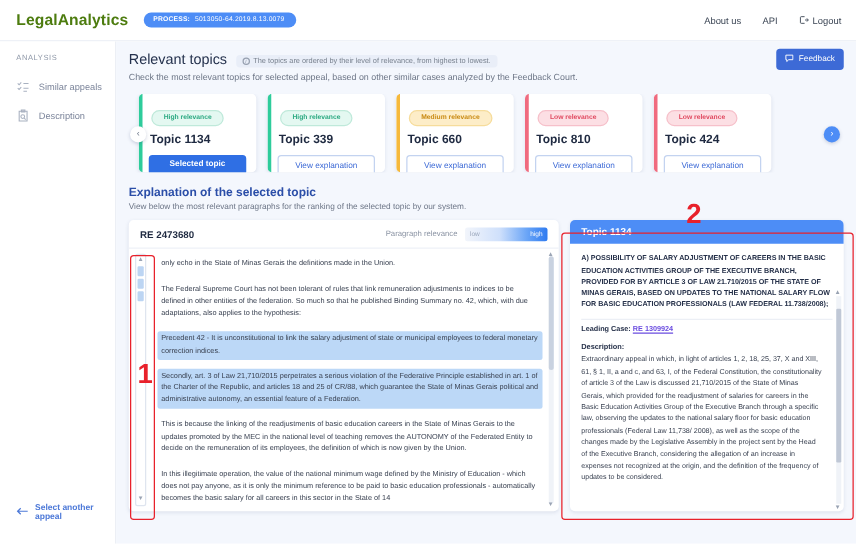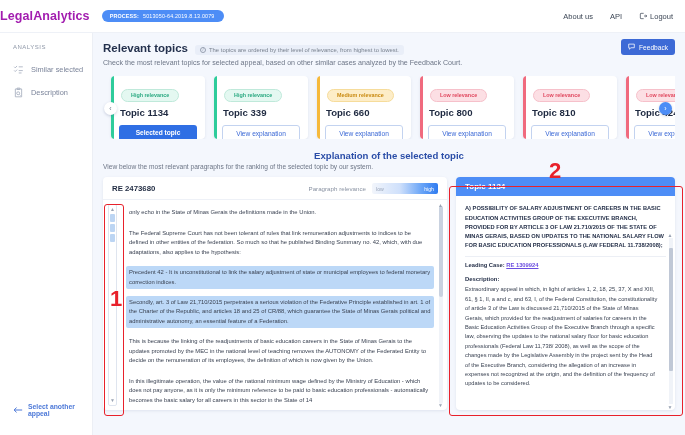--- a/index.html
+++ b/index.html
@@ -11,22 +11,22 @@
   }
   .app { position: relative; width: 685px; height: 435px; }
 
   
   .topbar {
     position: absolute; top: 0; left: 0; width: 685px; height: 33px;
     background: #ffffff; display: flex; align-items: center;
     border-bottom: 1px solid #eef1f7; z-index: 5;
   }
   .brand {
-    font-size: 12.5px; font-weight: bold;
-    color: #a21caf; letter-spacing: .1px;
+    margin-left: 13px; font-size: 12.5px; font-weight: bold;
+    color: #4d7c0f; letter-spacing: .1px;
   }
   .process-badge {
     margin-left: 12px; background: #4d8df6; color: #fff;
     border-radius: 9px; padding: 3px 9px 3px 8px;
     font-size: 5.4px; letter-spacing: .15px; white-space: nowrap;
     display: flex; align-items: center; gap: 4px;
   }
   .process-badge .plabel { font-weight: bold; }
   .topnav { margin-left: auto; margin-right: 12px; display: flex; gap: 17px; }
   .topnav a {
@@ -65,21 +65,21 @@
 
   
   .main {
     position: absolute; top: 33px; left: 93px; width: 592px; height: 402px;
     background: #f4f7fd; overflow: hidden;
   }
 
   
   .topics-sec { padding: 9px 10px 0 10px; position: relative; }
   .sec-title-row { display: flex; align-items: baseline; gap: 7px; }
-  .sec-title { font-size: 11.5px; font-weight: bold; color: #24314d; }
+  .sec-title { font-size: 11.5px; font-weight: normal; color: #24314d; }
   .sec-hint {
     font-size: 5.9px; color: #79828f; background: #e9eef8;
     border-radius: 3px; padding: 2px 5px; display: flex;
     align-items: center; gap: 3px; position: relative; top: -1px;
   }
   .info-glyph {
     width: 6px; height: 6px; border-radius: 50%;
     border: .7px solid #97a0b0; color: #97a0b0; font-size: 4.6px;
     display: inline-flex; align-items: center; justify-content: center;
     font-style: italic; line-height: 1;
@@ -136,21 +136,21 @@
     border-radius: 50%; background: #fff;
     box-shadow: 0 1px 3px rgba(40,60,110,.22);
     display: flex; align-items: center; justify-content: center;
     font-size: 7px; color: #6b7588; cursor: pointer; z-index: 3;
   }
   .carousel-arrow.left { left: 1px; }
   .carousel-arrow.right { right: 3px; background: #4d8df6; color: #fff; }
 
   
   .expl-sec { padding: 11px 10px 0 10px; }
-  .expl-title { font-size: 9.6px; font-weight: bold; color: #2b4ea8; text-align: center; }
+  .expl-title { font-size: 9.6px; font-weight: bold; color: #2b4ea8; }
   .expl-sub { font-size: 6.6px; color: #6d7687; margin-top: 2px; }
 
   .panels { display: flex; gap: 9px; padding: 7px 10px 0 10px; height: 240px; }
 
   
   .doc-panel {
     flex: 0 0 344px; background: #fff; border-radius: 4px;
     box-shadow: 0 1px 3px rgba(40,60,110,.10);
     display: flex; flex-direction: column; overflow: hidden;
     position: relative;
@@ -282,21 +282,21 @@
     <div class="side-head">ANALYSIS</div>
 
 
     <div class="side-item">
       <span class="side-icon">
         <svg width="11" height="11" viewBox="0 0 14 14" fill="none" stroke="#9aa4b6" stroke-width="1.1">
           <path d="M1.5 3.5l1.4 1.4 2.2-2.4M1.5 8.2l1.4 1.4 2.2-2.4"></path>
           <path d="M7.3 3.6h5.2M7.3 8.4h5.2M7.3 11.4h3.6"></path>
         </svg>
       </span>
-      <span>Similar selected</span>
+      <span>Similar appeals</span>
     </div>
 
     <div class="side-item">
       <span class="side-icon">
         <svg width="11" height="11" viewBox="0 0 14 14" fill="none" stroke="#9aa4b6" stroke-width="1.1">
           <path d="M3 2.5h8v10H3z"></path>
           <path d="M5.2 1.4h3.6v1.8H5.2z"></path>
           <circle cx="6.6" cy="8" r="1.9"></circle>
           <path d="M8.1 9.5l1.5 1.5"></path>
         </svg>
@@ -354,25 +354,20 @@
             <div class="card-title">Topic 339</div>
             <button class="card-btn ghost">View explanation</button>
           </div>
           <div class="card rel-medium">
             <span class="pill rel-medium">Medium relevance</span>
             <div class="card-title">Topic 660</div>
             <button class="card-btn ghost">View explanation</button>
           </div>
           <div class="card rel-low">
             <span class="pill rel-low">Low relevance</span>
-            <div class="card-title">Topic 800</div>
-            <button class="card-btn ghost">View explanation</button>
-          </div>
-          <div class="card rel-low">
-            <span class="pill rel-low">Low relevance</span>
             <div class="card-title">Topic 810</div>
             <button class="card-btn ghost">View explanation</button>
           </div>
           <div class="card rel-low">
             <span class="pill rel-low">Low relevance</span>
             <div class="card-title">Topic 424</div>
             <button class="card-btn ghost">View explanation</button>
           </div>
         </div>
       </div>

